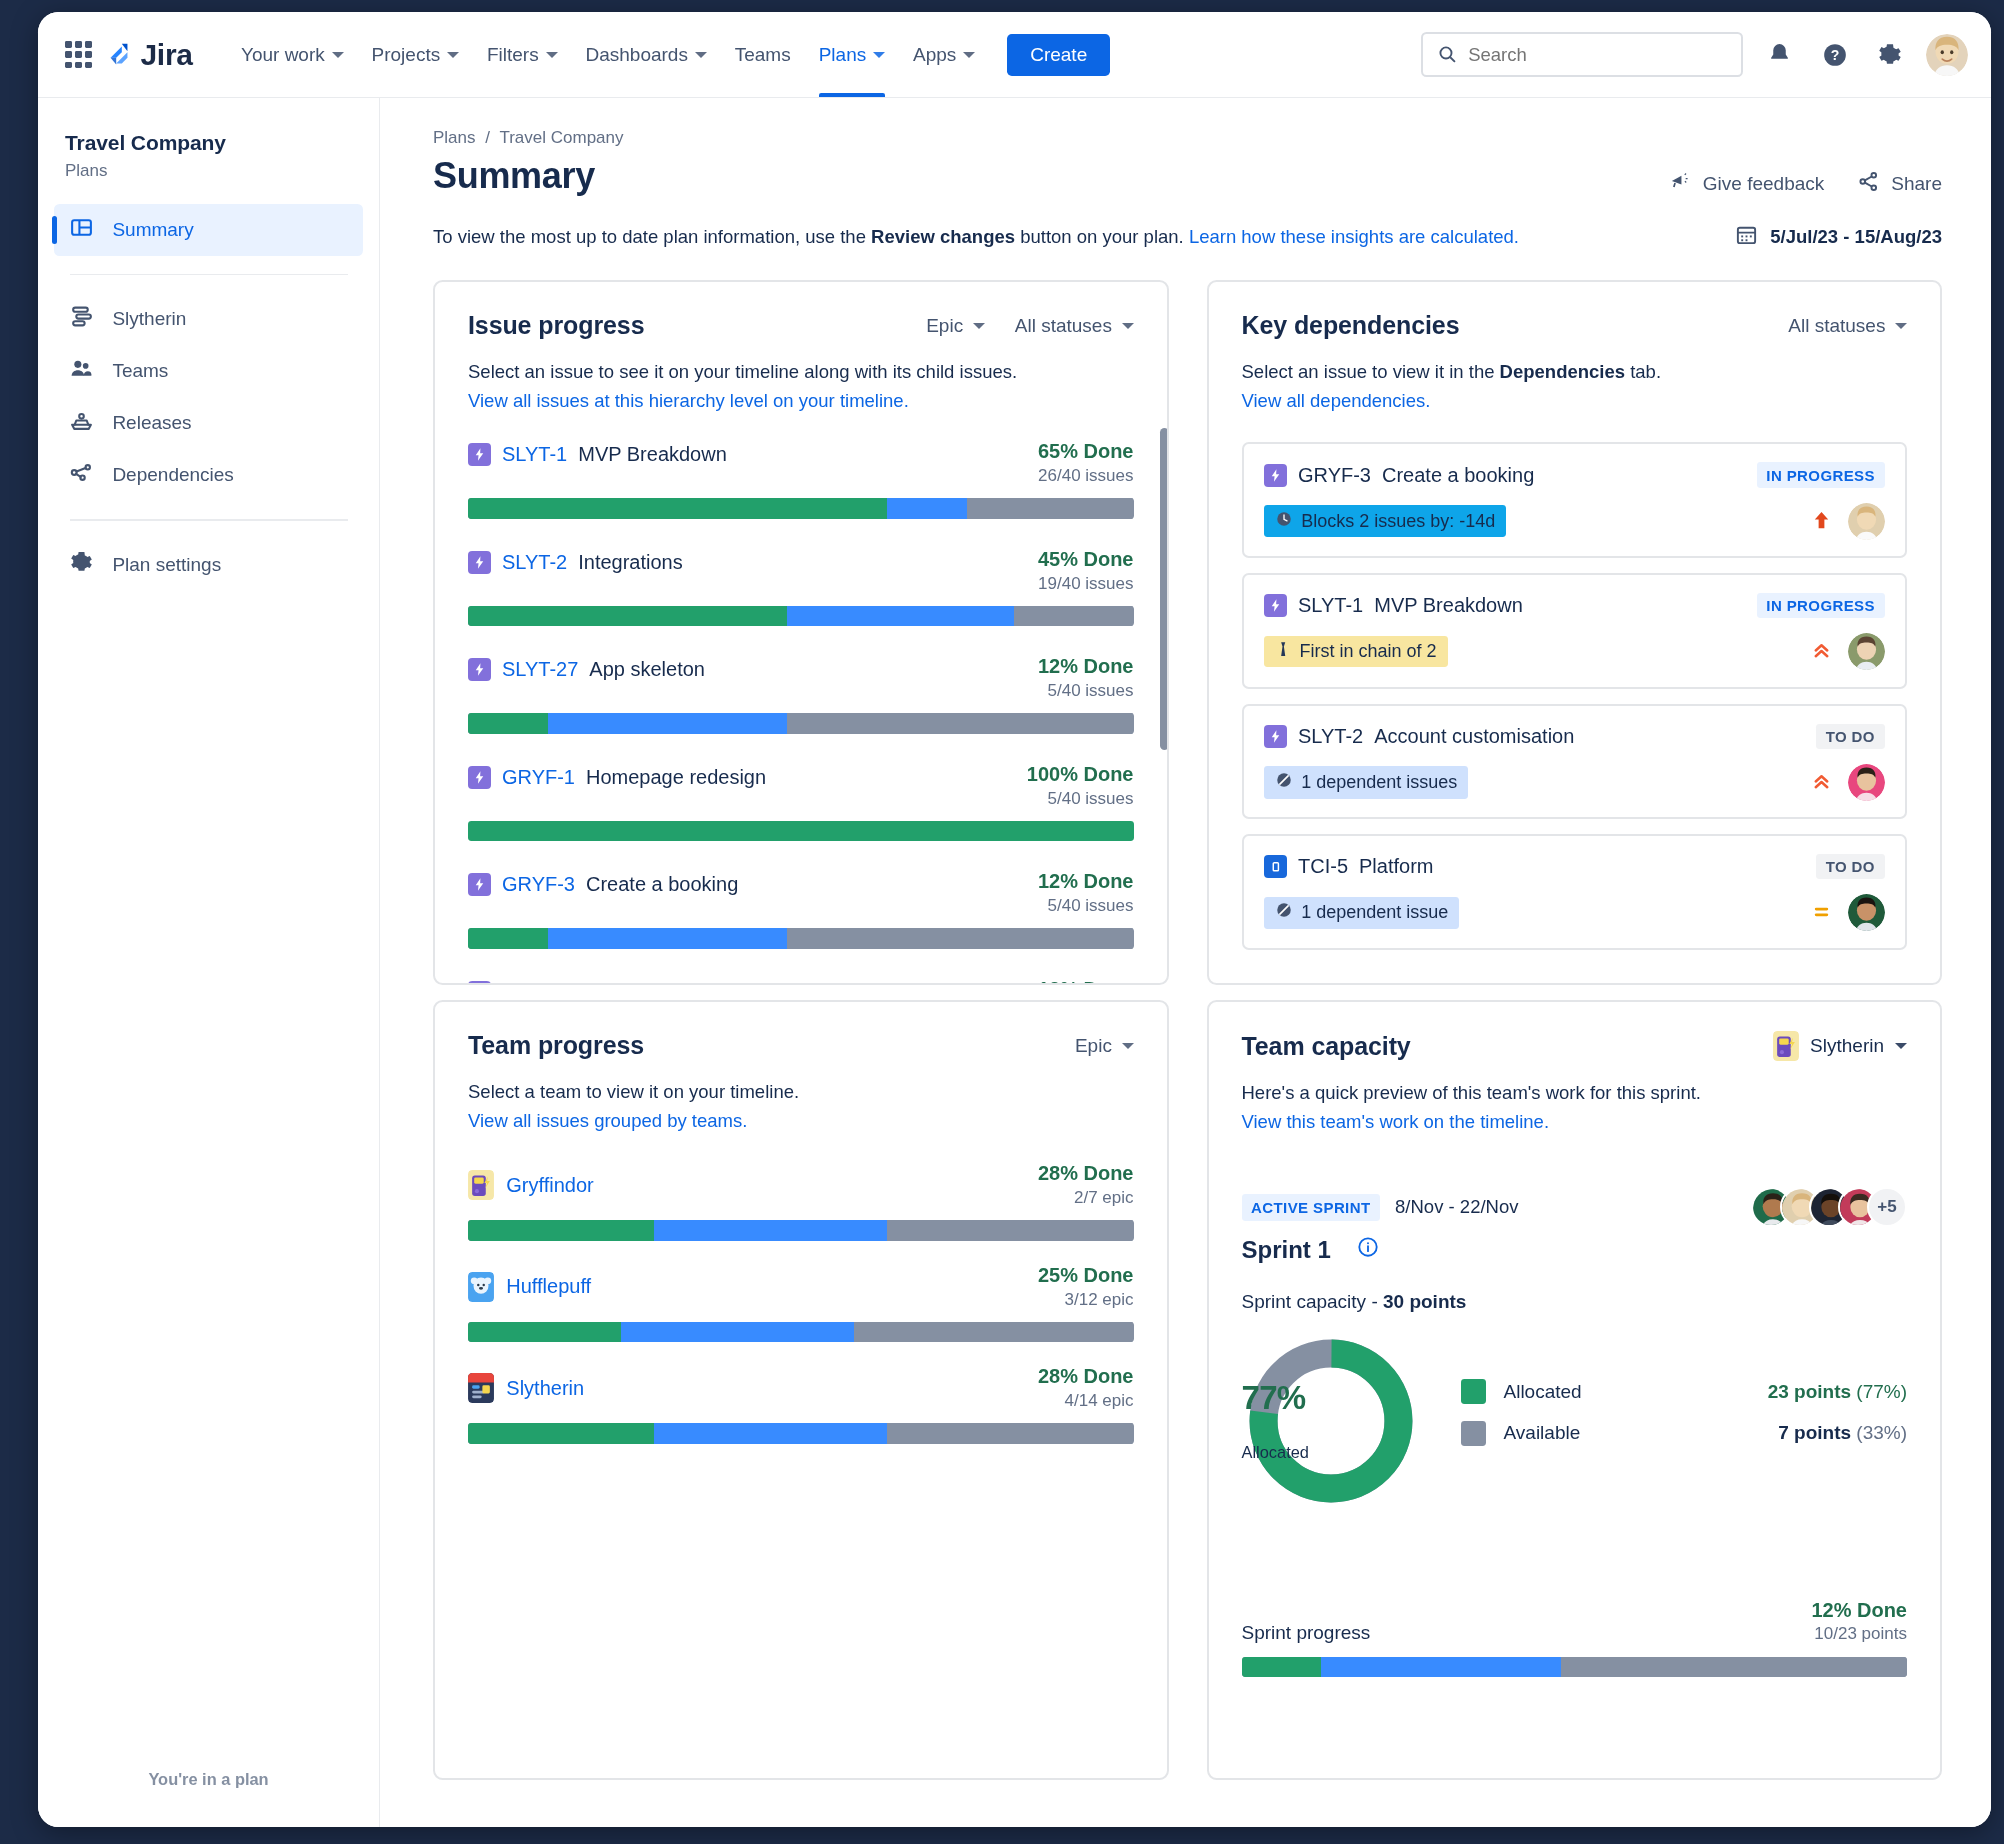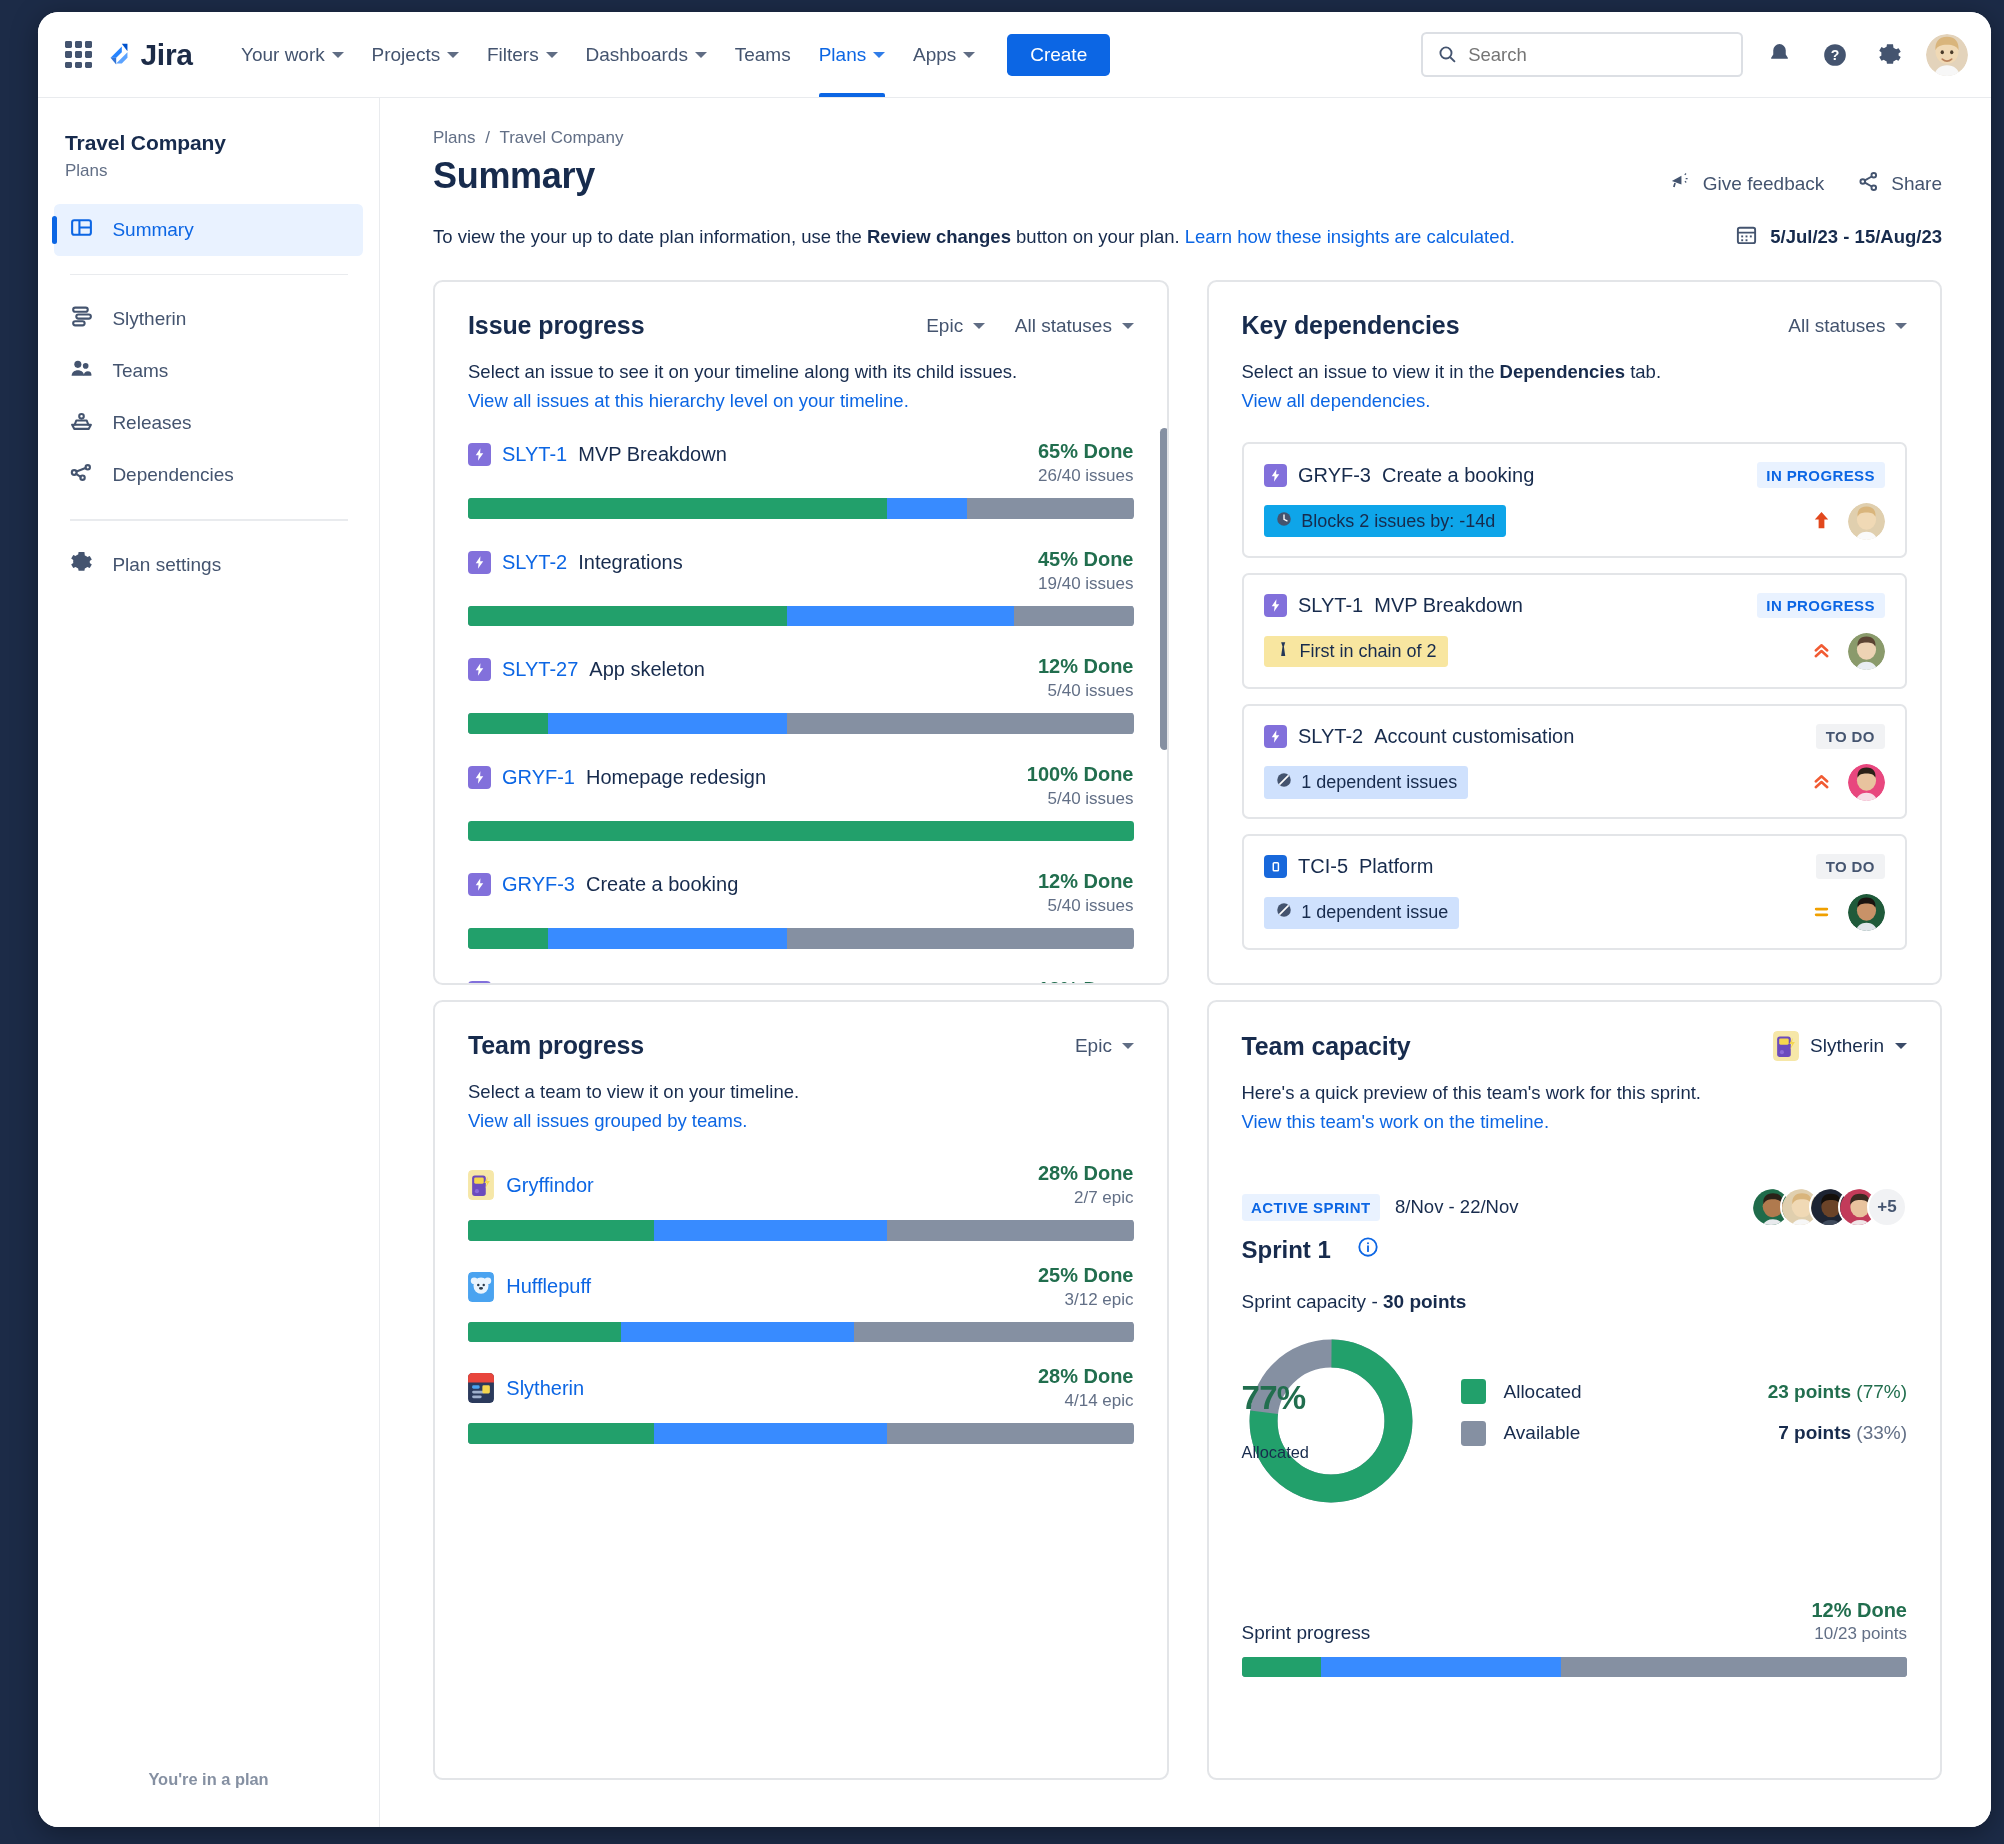--- a/index.html
+++ b/index.html
@@ -415,21 +415,21 @@
                   <path d="M8.2 13.2 15.4 17.2"></path>
               </svg>
             </span>
             <span>Share</span>
           </div>
         </div>
       </div>
 
       <div class="info-row">
         <div class="info-text">
-          <span>To view the your up to date plan information, use the </span><b>Review changes</b><span> button on your plan. </span><a>Learn how these insights are calculated.</a>
+          <span>To view the most up to date plan information, use the </span><b>Review changes</b><span> button on your plan. </span><a>Learn how these insights are calculated.</a>
         </div>
         <div class="date-range">
           <span>
             <svg width="23" height="23" viewBox="0 0 24 24" fill="none" stroke="#44546f" stroke-width="2">
               <rect x="3" y="5" width="18" height="16" rx="2"></rect>
                 <path d="M3 10h18"></path>
               <rect x="6.5" y="13" width="2" height="2" fill="#44546f" stroke="none"></rect>
               <rect x="11" y="13" width="2" height="2" fill="#44546f" stroke="none"></rect>
               <rect x="15.5" y="13" width="2" height="2" fill="#44546f" stroke="none"></rect>
               <rect x="6.5" y="17" width="2" height="2" fill="#44546f" stroke="none"></rect>

